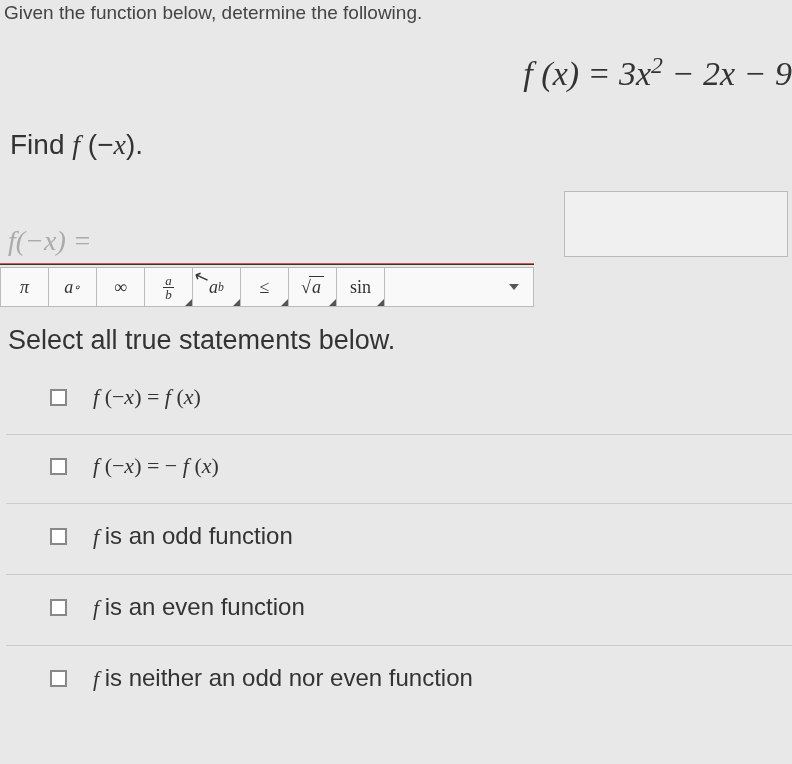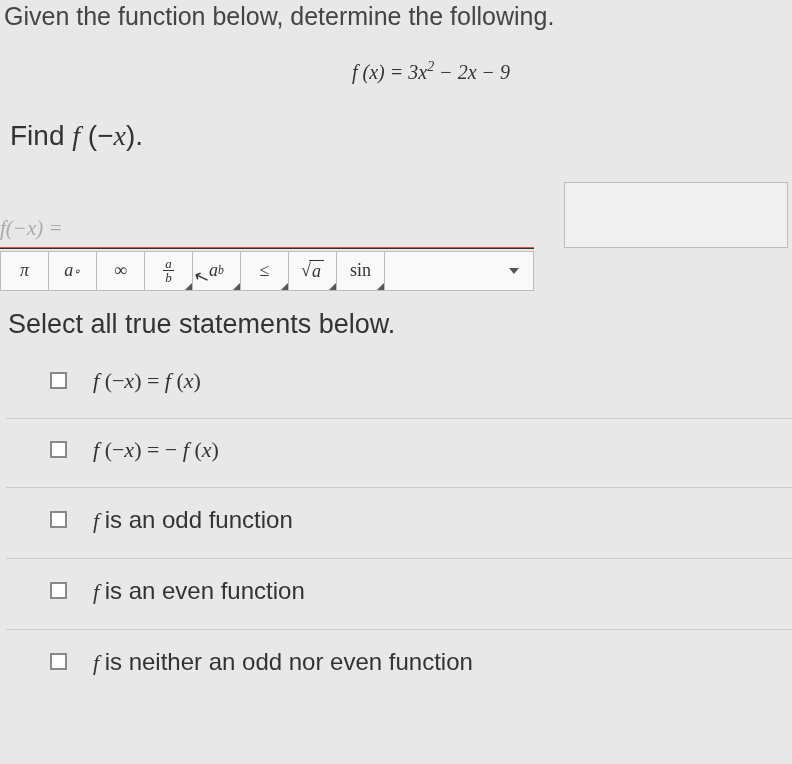--- a/index.html
+++ b/index.html
@@ -12,27 +12,27 @@
       background: #e8e8e8;
       width: 792px;
       height: 764px;
       color: #333;
       overflow: hidden;
     }
     .container {
       padding: 0;
     }
     .intro-text {
-      font-size: 25px;
+      font-size: 19px;
       color: #444;
       padding: 2px 0 0 4px;
     }
     .equation {
-      text-align: center;
-      font-size: 20px;
+      text-align: right;
+      font-size: 34px;
       font-family: 'Times New Roman', serif;
       font-style: italic;
       color: #333;
       padding: 28px 0 18px 70px;
     }
     .equation sup {
       font-size: 0.7em;
       vertical-align: super;
     }
     .find-text {
@@ -44,23 +44,23 @@
       font-family: 'Times New Roman', serif;
       font-style: italic;
     }
     .input-section {
       margin: 60px 0 0 0;
       position: relative;
     }
     .input-placeholder {
       font-family: 'Times New Roman', serif;
       font-style: italic;
-      font-size: 21px;
+      font-size: 28px;
       color: #aaa;
-      padding: 4px 0 6px 0;
+      padding: 4px 0 6px 8px;
       margin-top: 7px;
     }
     .red-line {
       height: 2px;
       background: linear-gradient(to bottom, #d9534f 50%, #333 50%);
       margin: 0 6px 0 0;
       width: 534px;
     }
     .toolbar {
       display: flex;

